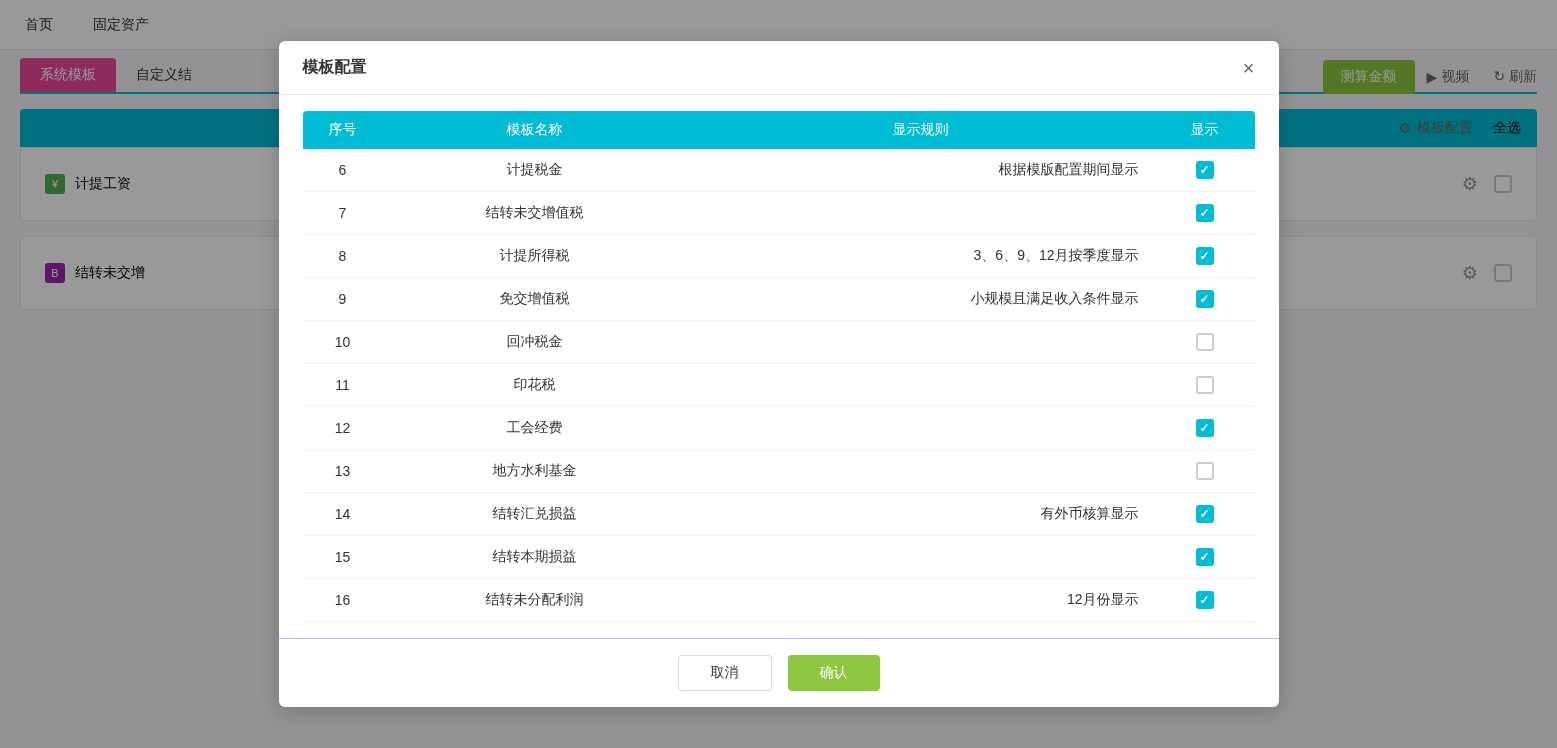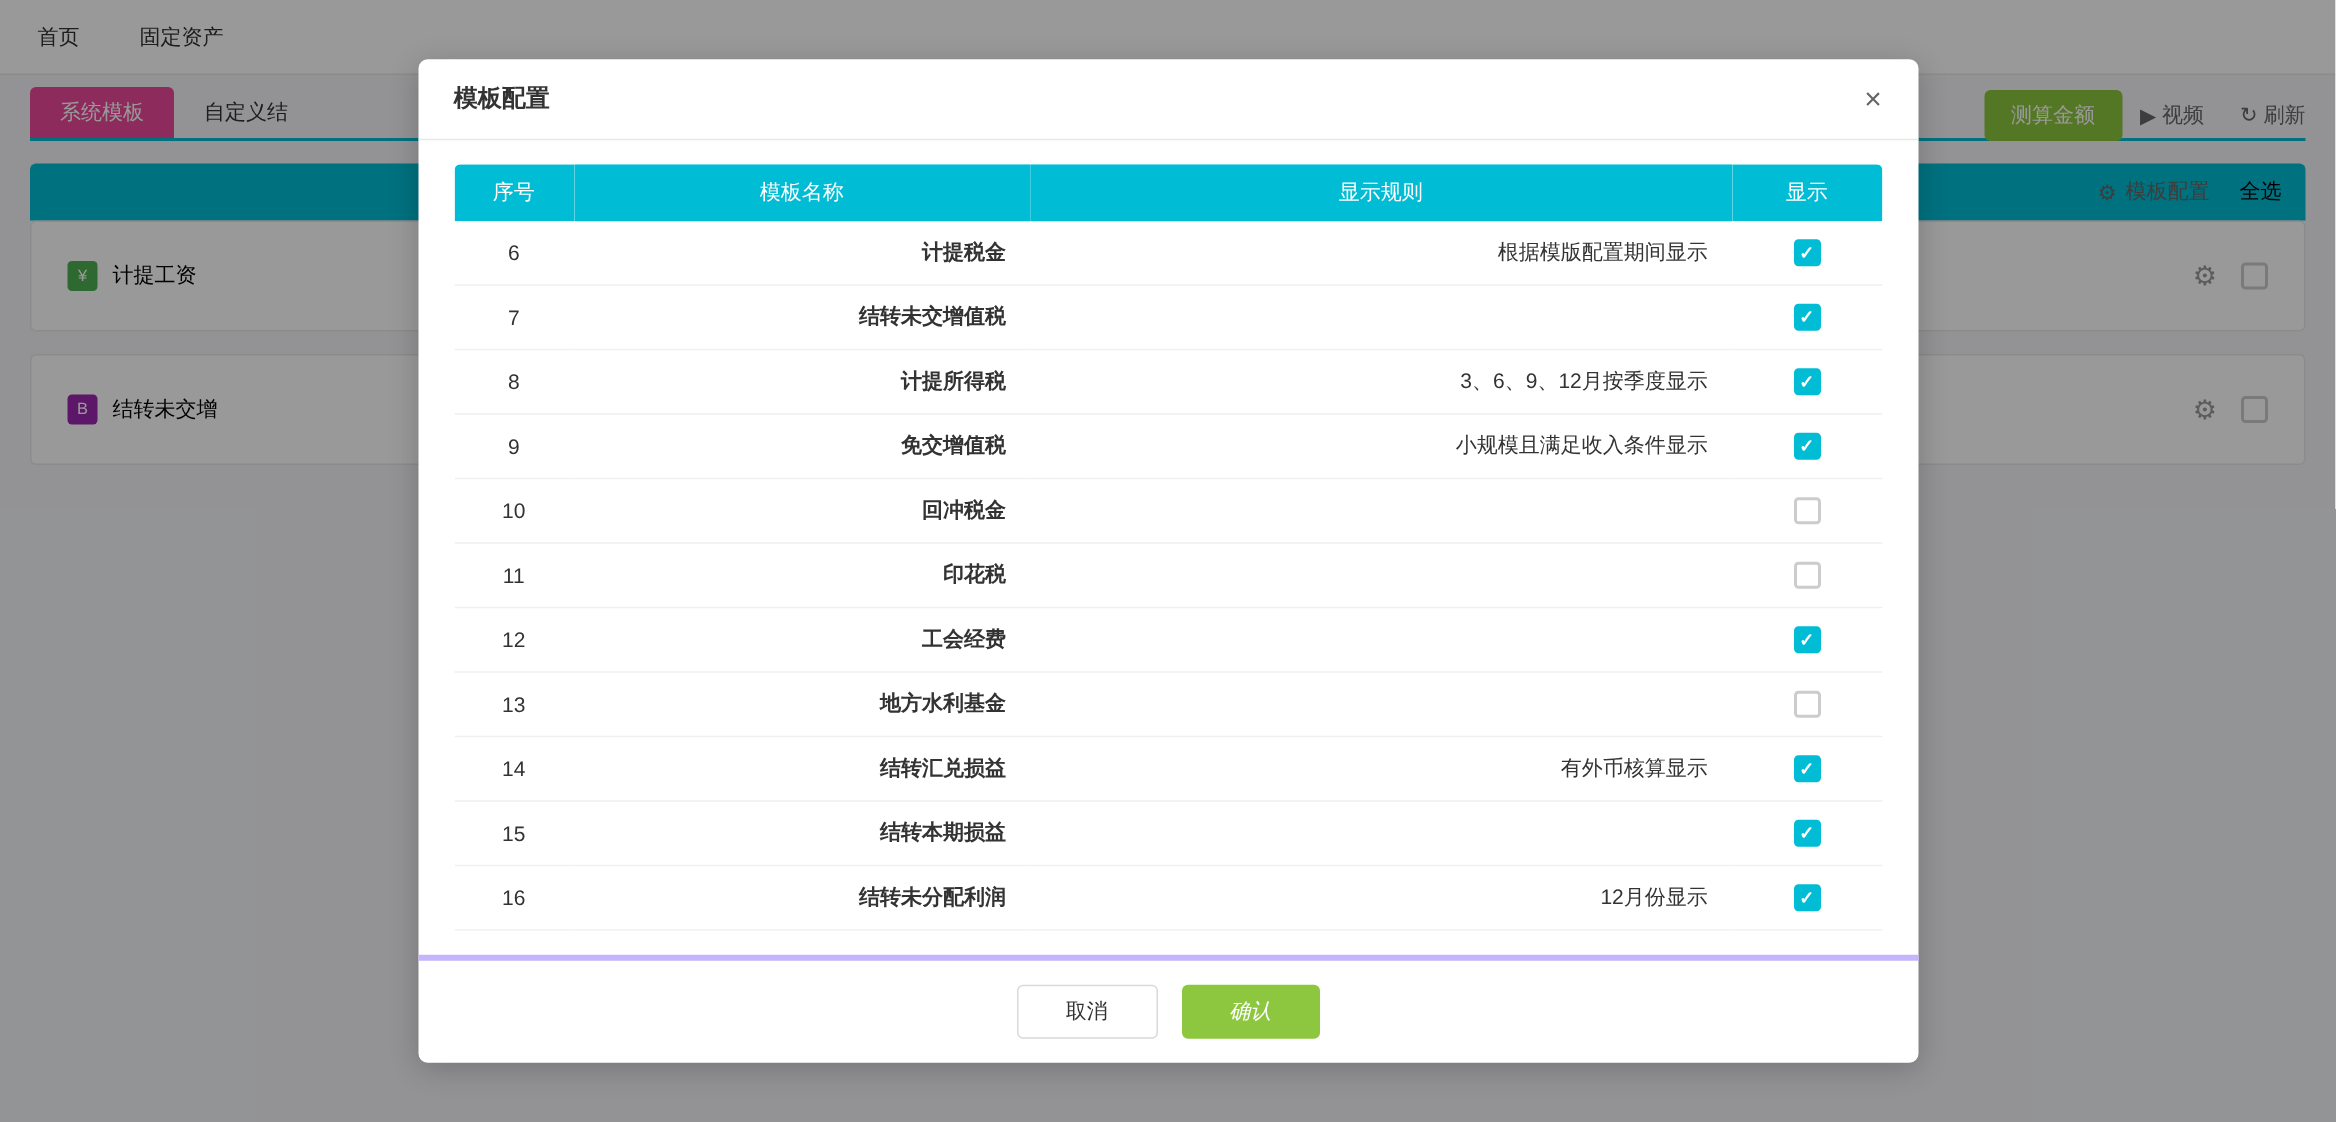--- a/index.html
+++ b/index.html
@@ -189,22 +189,21 @@
     .config-table tbody tr {
       border-bottom: 1px solid #f0f0f0;
     }
     .config-table tbody td {
       padding: 12px 16px;
       text-align: center;
       color: #333;
       font-size: 14px;
     }
     .config-table tbody td:nth-child(2) {
-      text-align: right;
-      font-weight: bold;
+      text-align: center;
     }
     .config-table tbody td:nth-child(3) {
       text-align: right;
     }
 
     
     .checkbox-cell {
       display: flex;
       justify-content: center;
     }
@@ -242,40 +241,39 @@
       background: #ccc;
       border-radius: 3px;
     }
 
     
     .modal-footer {
       padding: 16px 24px;
       display: flex;
       justify-content: center;
       gap: 16px;
-      border-top: 4px solid #c4b5fd;
+      border-top: 1px solid #c4b5fd;
     }
     .btn-cancel {
       padding: 8px 32px;
       background: #fff;
       border: 1px solid #d9d9d9;
       border-radius: 4px;
       cursor: pointer;
       font-size: 14px;
       color: #333;
     }
     .btn-confirm {
       padding: 8px 32px;
       background: #8dc63f;
       border: none;
       border-radius: 4px;
       cursor: pointer;
       font-size: 14px;
       color: #fff;
-      font-style: italic;
     }
 
     .card-top-bar {
       background: #00bcd4;
       height: 38px;
     }
 
     .top-right-btns {
       position: absolute;
       top: 60px;

